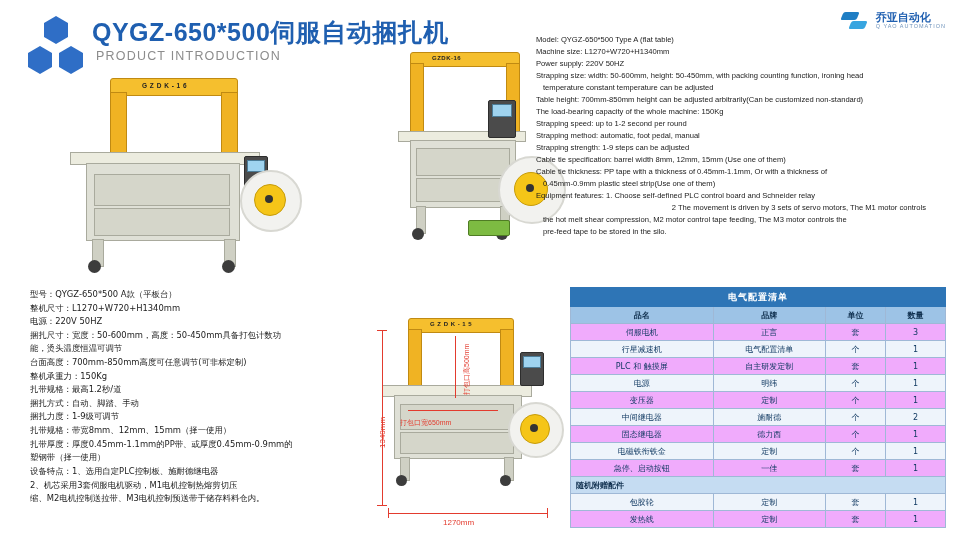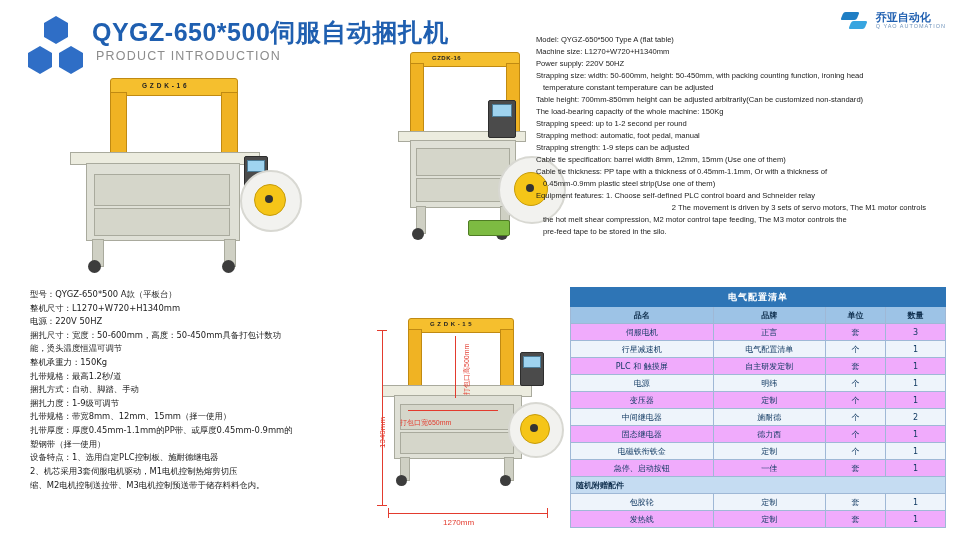--- a/index.html
+++ b/index.html
@@ -207,20 +207,21 @@
   <div class="dim-text vert" style="left:462px;top:395px;font-size:7px;">打包口高500mm</div>
   <div class="dim-line" style="left:455px;top:336px;width:1px;height:62px;"></div>
   <div class="dim-line" style="left:408px;top:410px;width:90px;height:1px;"></div>
 
   <div class="spec-cn">
     <div>型号：QYGZ-650*500  A款（平板台）</div>
     <div>整机尺寸：L1270+W720+H1340mm</div>
     <div>电源：220V 50HZ</div>
     <div>捆扎尺寸：宽度：50-600mm，高度：50-450mm具备打包计数功</div>
     <div>能，烫头温度恒温可调节</div>
+    <div>台面高度：700mm-850mm高度可任意调节(可非标定制)</div>
     <div>整机承重力：150Kg</div>
     <div>扎带规格：最高1.2秒/道</div>
     <div>捆扎方式：自动、脚踏、手动</div>
     <div>捆扎力度：1-9级可调节</div>
     <div>扎带规格：带宽8mm、12mm、15mm（择一使用）</div>
     <div>扎带厚度：厚度0.45mm-1.1mm的PP带、或厚度0.45mm-0.9mm的</div>
     <div>塑钢带（择一使用）</div>
     <div>设备特点：1、选用自定PLC控制板、施耐德继电器</div>
     <div>                2、机芯采用3套伺服电机驱动，M1电机控制热熔剪切压</div>
     <div>缩、M2电机控制送拉带、M3电机控制预送带于储存料料仓内。</div>

